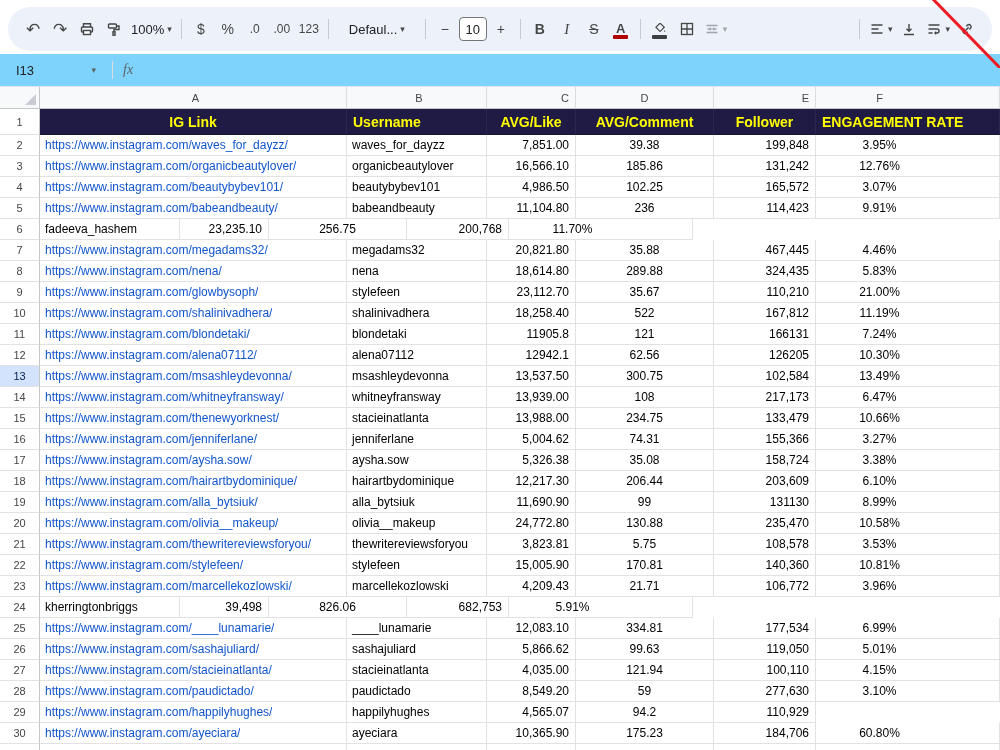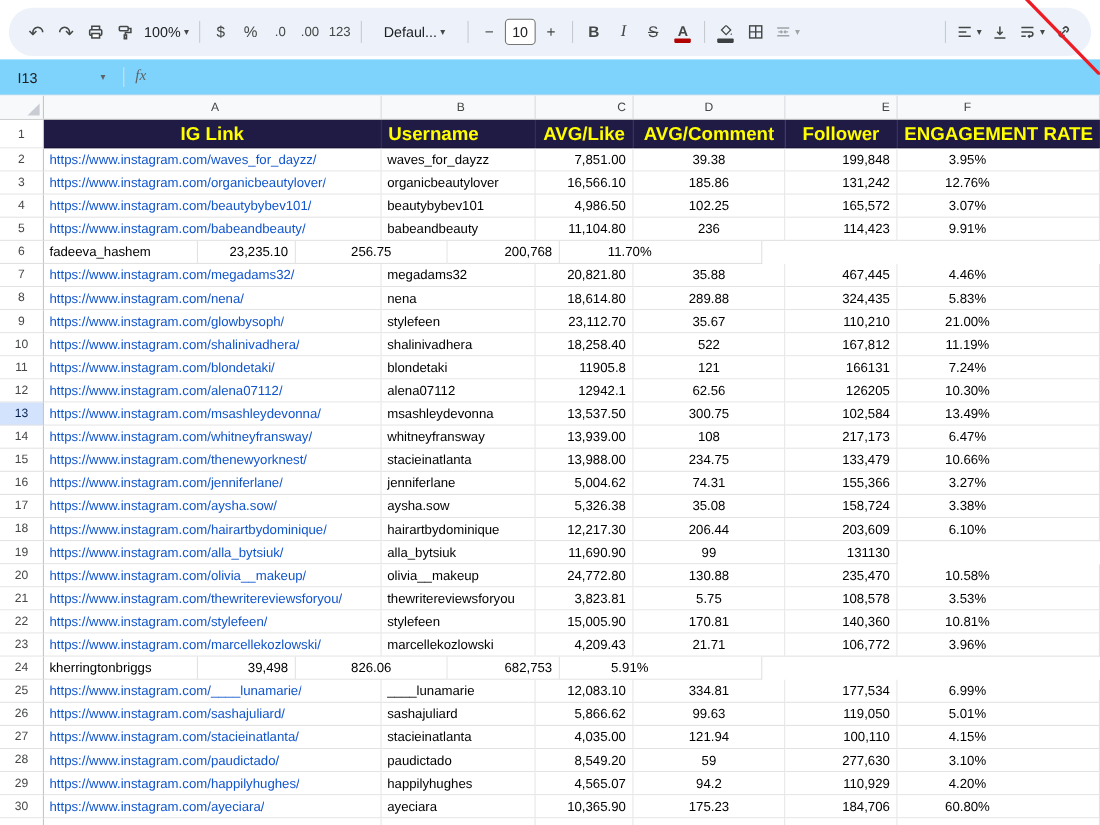--- a/index.html
+++ b/index.html
@@ -61,21 +61,21 @@
     font-size:12px;color:#000;flex:0 0 auto;overflow:hidden;white-space:nowrap;cursor:cell;background:#fff}
   .col-a{width:307px;padding-left:5px}
   .col-b{width:140px;padding-left:5px}
   .col-c{width:89px;justify-content:flex-end;padding-right:6px}
   .col-d{width:138px;justify-content:center}
   .col-e{width:102px;justify-content:flex-end;padding-right:6px}
   .col-f{width:184px;justify-content:center;padding-right:56px}
   .cell-link{color:var(--link,#1155cc);cursor:pointer;overflow:hidden;white-space:nowrap}
 
   .row1 .cell{background:var(--header_bg,#201b44);color:var(--header_text,#ffff00);
-    font-weight:700;font-size:17px;border-right:1px solid #2c2656;border-bottom:1px solid #15122e}
+    font-weight:700;font-size:14px;border-right:1px solid #2c2656;border-bottom:1px solid #15122e}
   .row1 .c{justify-content:center;padding:0}
   .row1 .l{justify-content:flex-start;padding-left:6px}
   .row1 .ovf{overflow:visible;padding-right:0}
 
   .filler .cell,.filler .row-num{border-bottom:0}
 
   
   .red-line{position:absolute;top:0;right:0;pointer-events:none;z-index:50}
 </style>
 </head>
@@ -427,20 +427,21 @@
       </div>
       <div class="grid-row">
         <div class="row-num">19</div>
         <div class="cell col-a">
           <span class="cell-link">https://www.instagram.com/alla_bytsiuk/</span>
         </div>
         <div class="cell col-b">alla_bytsiuk</div>
         <div class="cell col-c">11,690.90</div>
         <div class="cell col-d">99</div>
         <div class="cell col-e">131130</div>
+        <div class="cell col-f">8.99%</div>
       </div>
       <div class="grid-row">
         <div class="row-num">20</div>
         <div class="cell col-a">
           <span class="cell-link">https://www.instagram.com/olivia__makeup/</span>
         </div>
         <div class="cell col-b">olivia__makeup</div>
         <div class="cell col-c">24,772.80</div>
         <div class="cell col-d">130.88</div>
         <div class="cell col-e">235,470</div>
@@ -533,21 +534,20 @@
       </div>
       <div class="grid-row">
         <div class="row-num">29</div>
         <div class="cell col-a">
           <span class="cell-link">https://www.instagram.com/happilyhughes/</span>
         </div>
         <div class="cell col-b">happilyhughes</div>
         <div class="cell col-c">4,565.07</div>
         <div class="cell col-d">94.2</div>
         <div class="cell col-e">110,929</div>
-        <div class="cell col-f">4.20%</div>
       </div>
       <div class="grid-row">
         <div class="row-num">30</div>
         <div class="cell col-a">
           <span class="cell-link">https://www.instagram.com/ayeciara/</span>
         </div>
         <div class="cell col-b">ayeciara</div>
         <div class="cell col-c">10,365.90</div>
         <div class="cell col-d">175.23</div>
         <div class="cell col-e">184,706</div>

